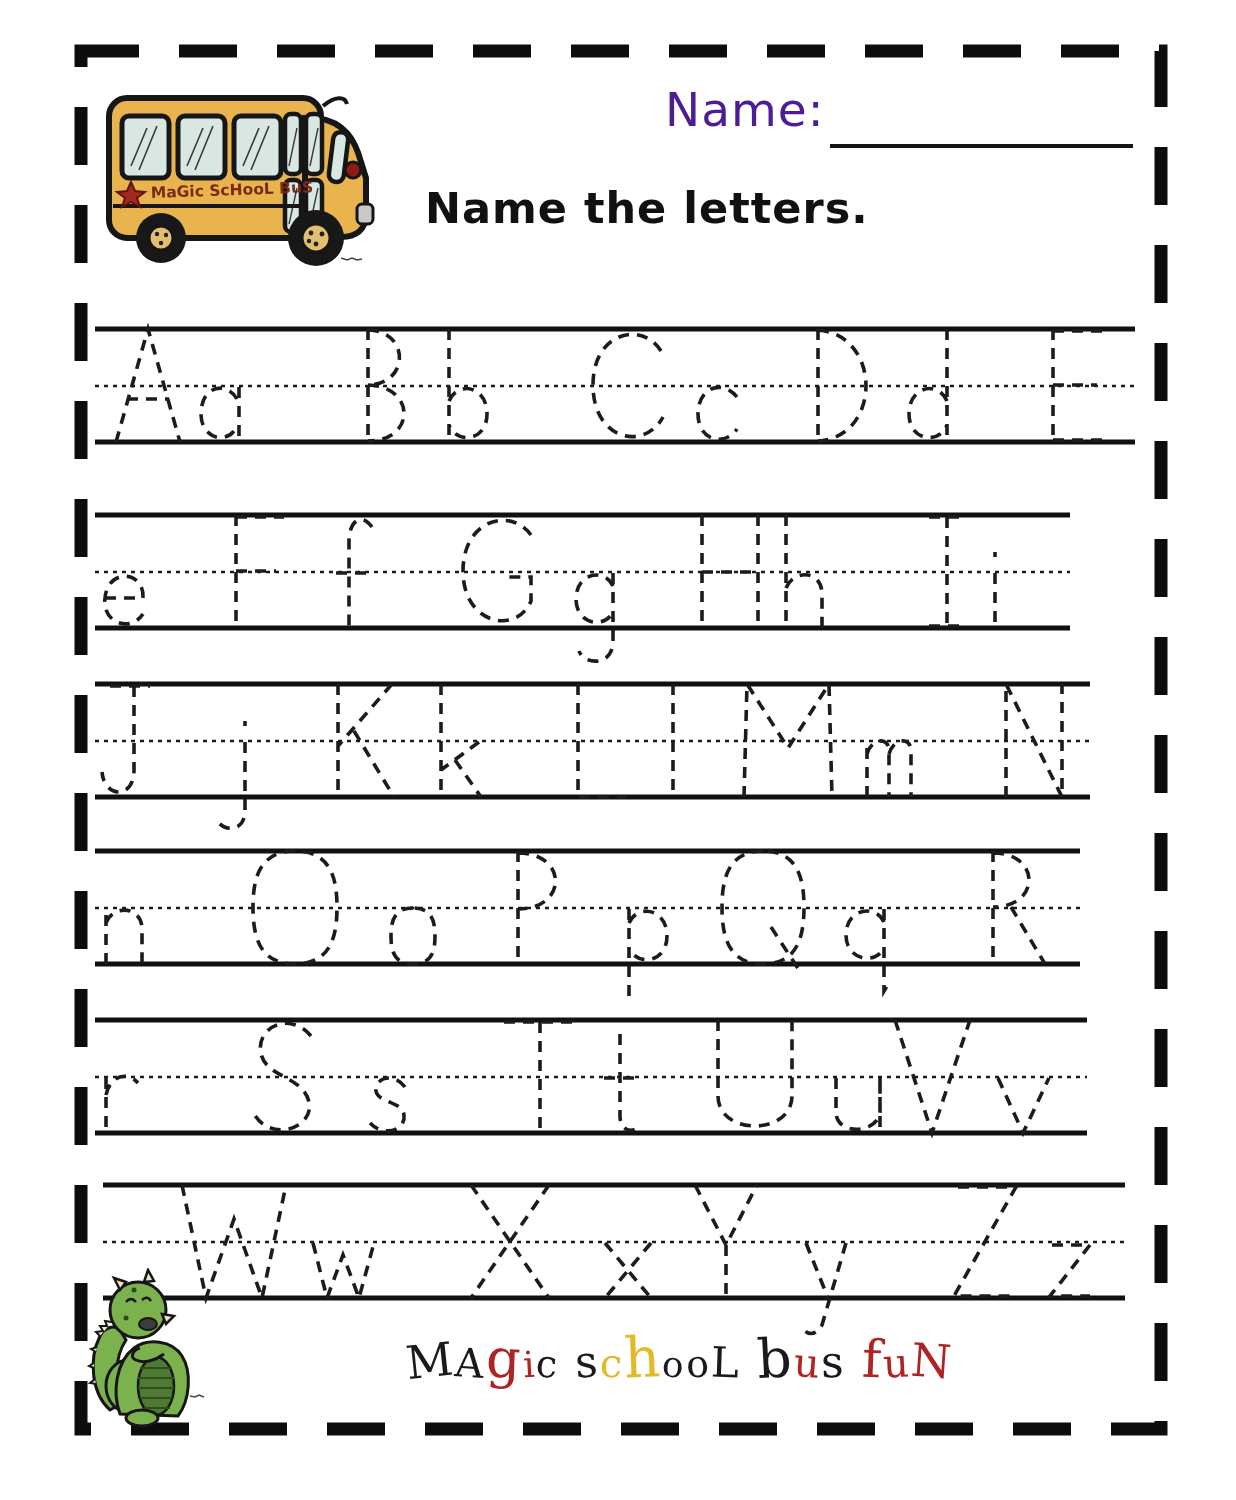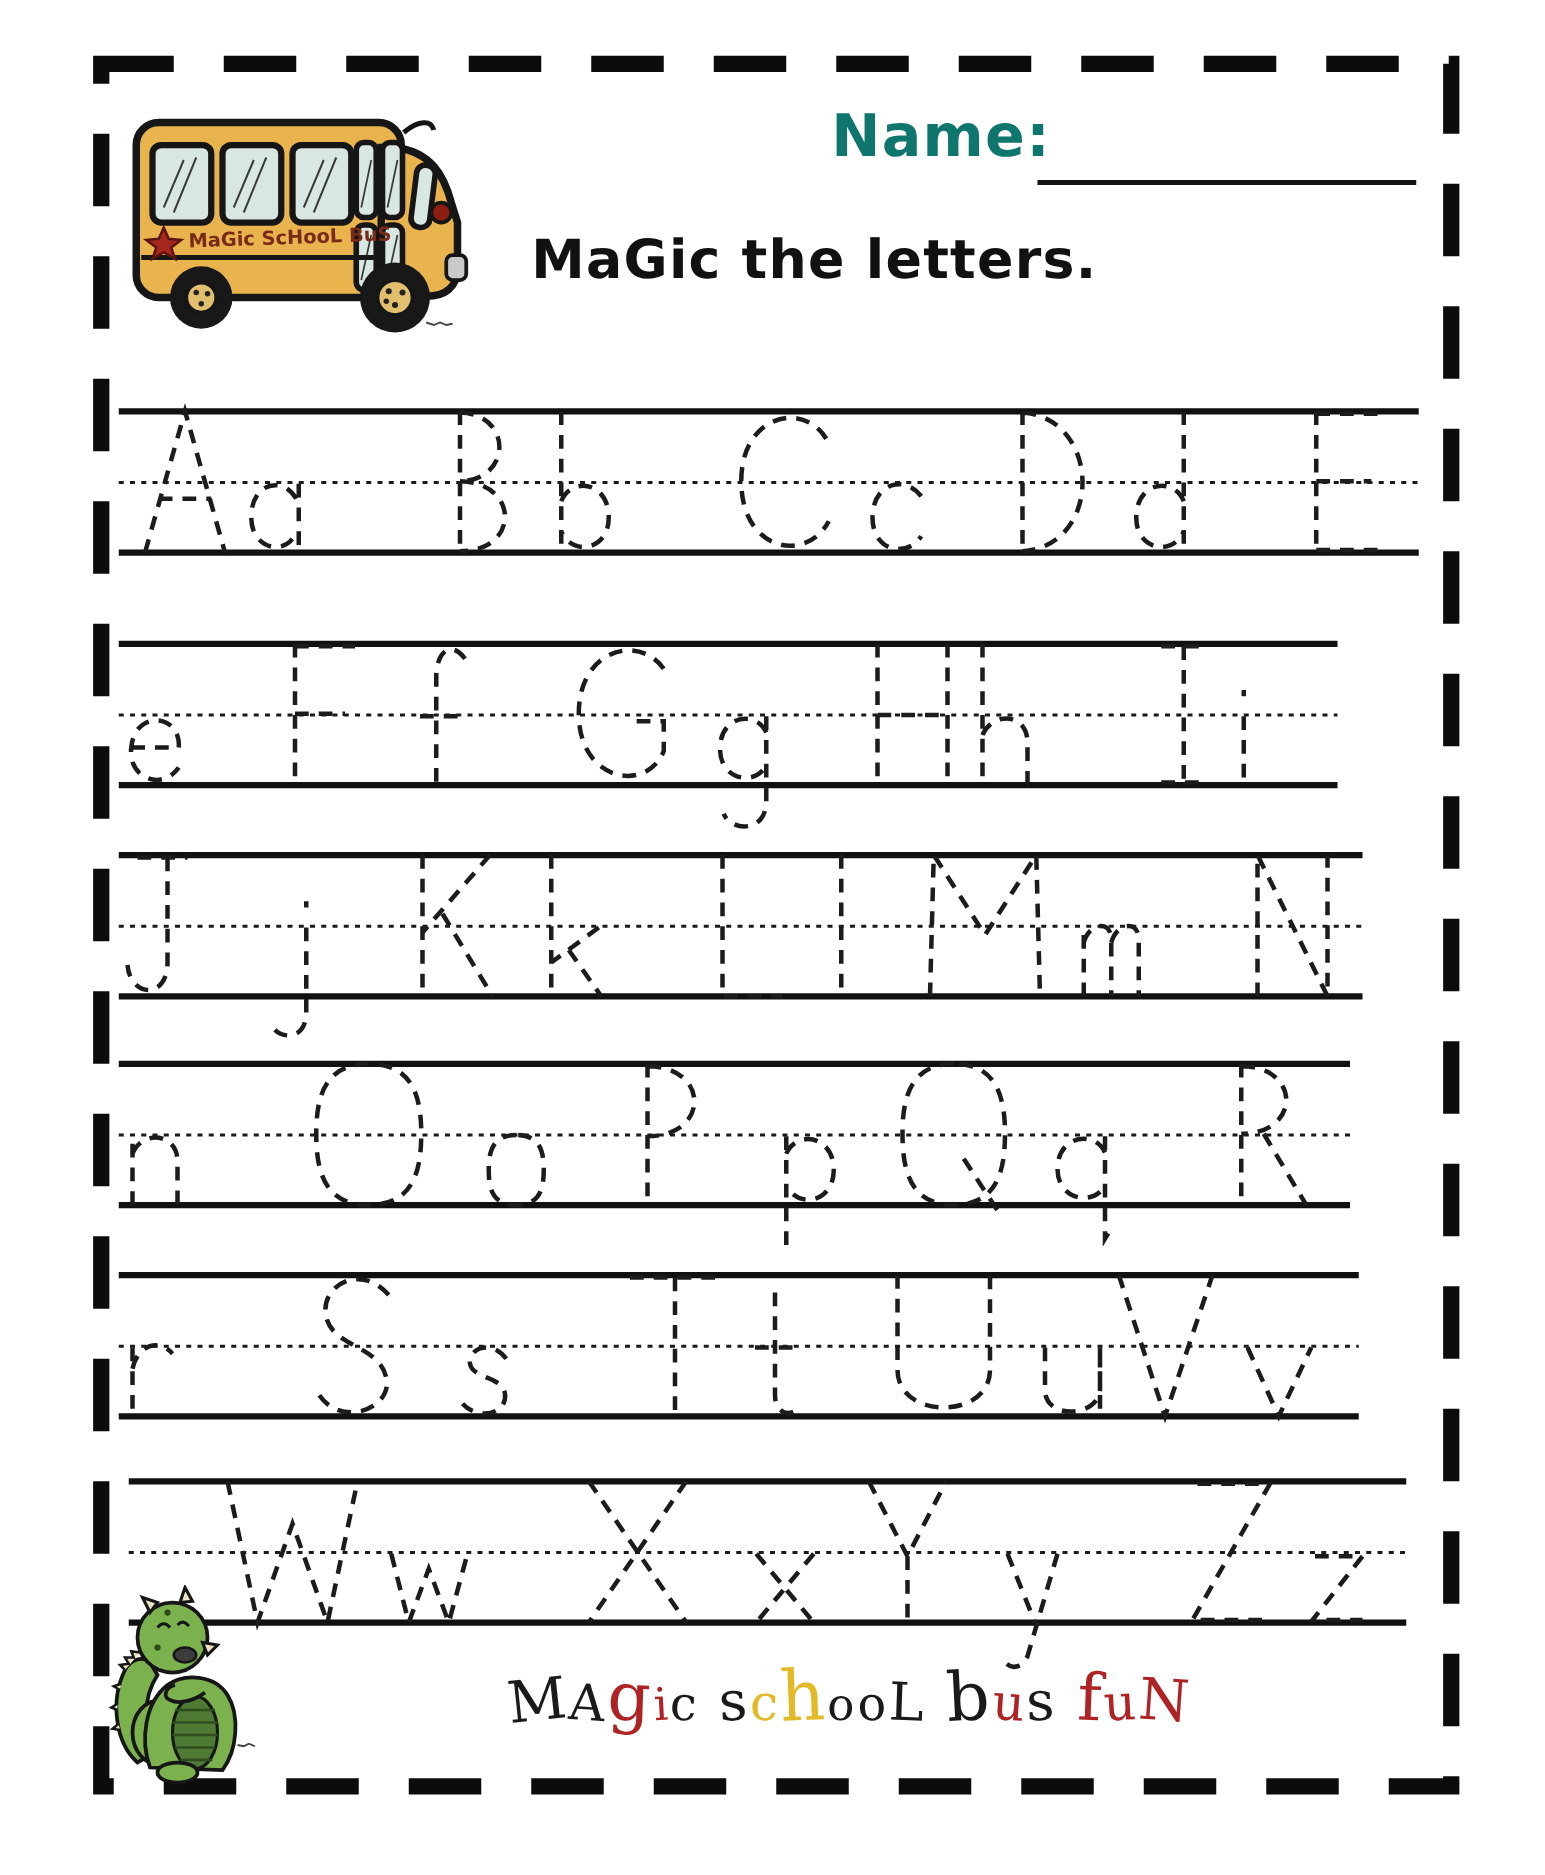--- a/index.html
+++ b/index.html
@@ -2,21 +2,21 @@
 <html><head>
 <meta charset="utf-8">
 <style>
   html,body{margin:0;padding:0;background:#ffffff;}
   .page{
     position:relative;width:1236px;height:1500px;background:#ffffff;overflow:hidden;
     font-family:"DejaVu Sans",sans-serif;
   }
   .abs{position:absolute;}
   .name-label{
-    font-size:47px;font-weight:bold;color:#0f766e;letter-spacing:1px;
+    font-size:47px;font-weight:normal;color:#4c1d95;letter-spacing:1px;
   }
   .name-line{height:4px;background:#141414;}
   .title{
     font-size:43px;font-weight:bold;color:#111;letter-spacing:1px;
   }
   .rowsvg{position:absolute;left:95px;overflow:visible;}
   .guide-solid{stroke:#111;stroke-width:5;}
   .guide-mid{stroke:#1a1a1a;stroke-width:2.4;stroke-dasharray:4 5;}
   .trace{fill:none;stroke:#1c1c1c;stroke-width:3.6;stroke-dasharray:11 8;stroke-linecap:butt;stroke-linejoin:miter;}
   .footer-text{white-space:nowrap;font-family:"DejaVu Serif",serif;}
@@ -77,21 +77,21 @@
 
     <circle cx="258" cy="104" r="8" fill="#8d1d12" stroke="#161616" stroke-width="3"></circle>
     <rect x="262" y="138" width="16" height="20" rx="5" fill="#c9c9c9" stroke="#161616" stroke-width="3"></rect>
 
     <path class="sig" d="M246,192 l6,2 l5,-2 l5,2 l5,-1"></path>
   </svg>
 
   <div class="abs name-label" style="left:665px;top:82px;">Name:</div>
   <div class="abs name-line" style="left:830px;top:144px;width:303px;"></div>
 
-  <div class="abs title" style="left:425px;top:183px;">MaGic the letters.</div>
+  <div class="abs title" style="left:425px;top:183px;">Name the letters.</div>
 
   <div id="rows">
       <svg class="rowsvg" width="1060" height="175" style="top: 319px;">
         <line x1="0" y1="10" x2="1040" y2="10" class="guide-solid"></line>
         <line x1="0" y1="67" x2="1040" y2="67" class="guide-mid"></line>
         <line x1="0" y1="123" x2="1040" y2="123" class="guide-solid"></line>
         <path d="M4,113 L36,0 L68,113 M15,70 L57,70" class="trace" transform="translate(17,10)"></path>
         <path d="M42,70 C32,52 6,56 6,85 C6,112 36,116 42,96 M44,58 L44,113" class="trace" transform="translate(100,10)"></path>
         <path d="M8,0 L8,113 M8,1 C50,2 50,55 8,56 M8,56 C56,57 56,112 8,112" class="trace" transform="translate(265,10)"></path>
         <path d="M6,0 L6,113 M6,72 C14,52 44,56 44,85 C44,112 14,116 6,96" class="trace" transform="translate(348,10)"></path>

